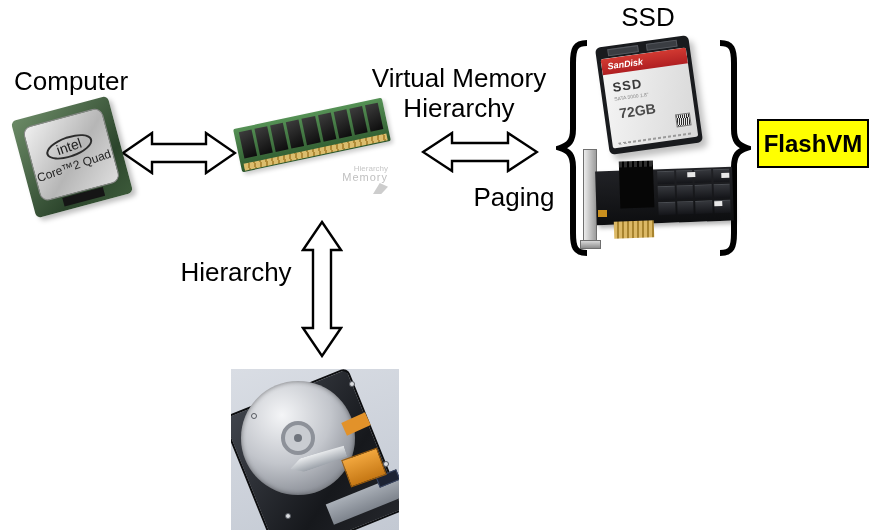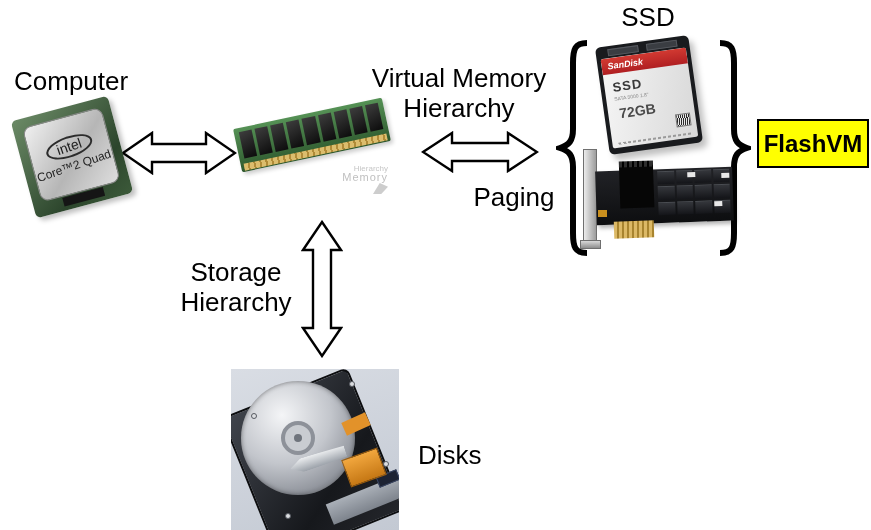--- a/index.html
+++ b/index.html
@@ -122,24 +122,22 @@
 <div id="slide">
 
   <div class="lbl" style="left:14px; top:66px;">Computer</div>
   <div class="lbl centered two-line" style="left:459px; top:63px;">
     <div>Virtual Memory</div>
     <div>Hierarchy</div>
   </div>
   <div class="lbl centered" style="left:478px; top:182px;margin-left:36px;">Paging</div>
   <div class="lbl centered" style="left:648px; top:2px;">SSD</div>
   <div class="lbl centered two-line" style="left:236px; top:257px;">
-    <div>Storage</div>
     <div>Hierarchy</div>
   </div>
-  <div class="lbl" style="left:418px; top:440px;">Disks</div>
 
   <div class="flashvm">FlashVM</div>
 
   <div class="shape" style="left:121px; top:131px;">
     <svg width="116" height="44" viewBox="0 0 116 44">
         <polygon points="2,22 31,2 31,13 85,13 85,2 114,22 85,42 85,31 31,31 31,42" fill="#ffffff" stroke="#000000" stroke-width="2.4"></polygon>
       </svg>
   </div>
   <div class="shape" style="left:421px; top:131px;">
     <svg width="118" height="42" viewBox="0 0 118 42">

